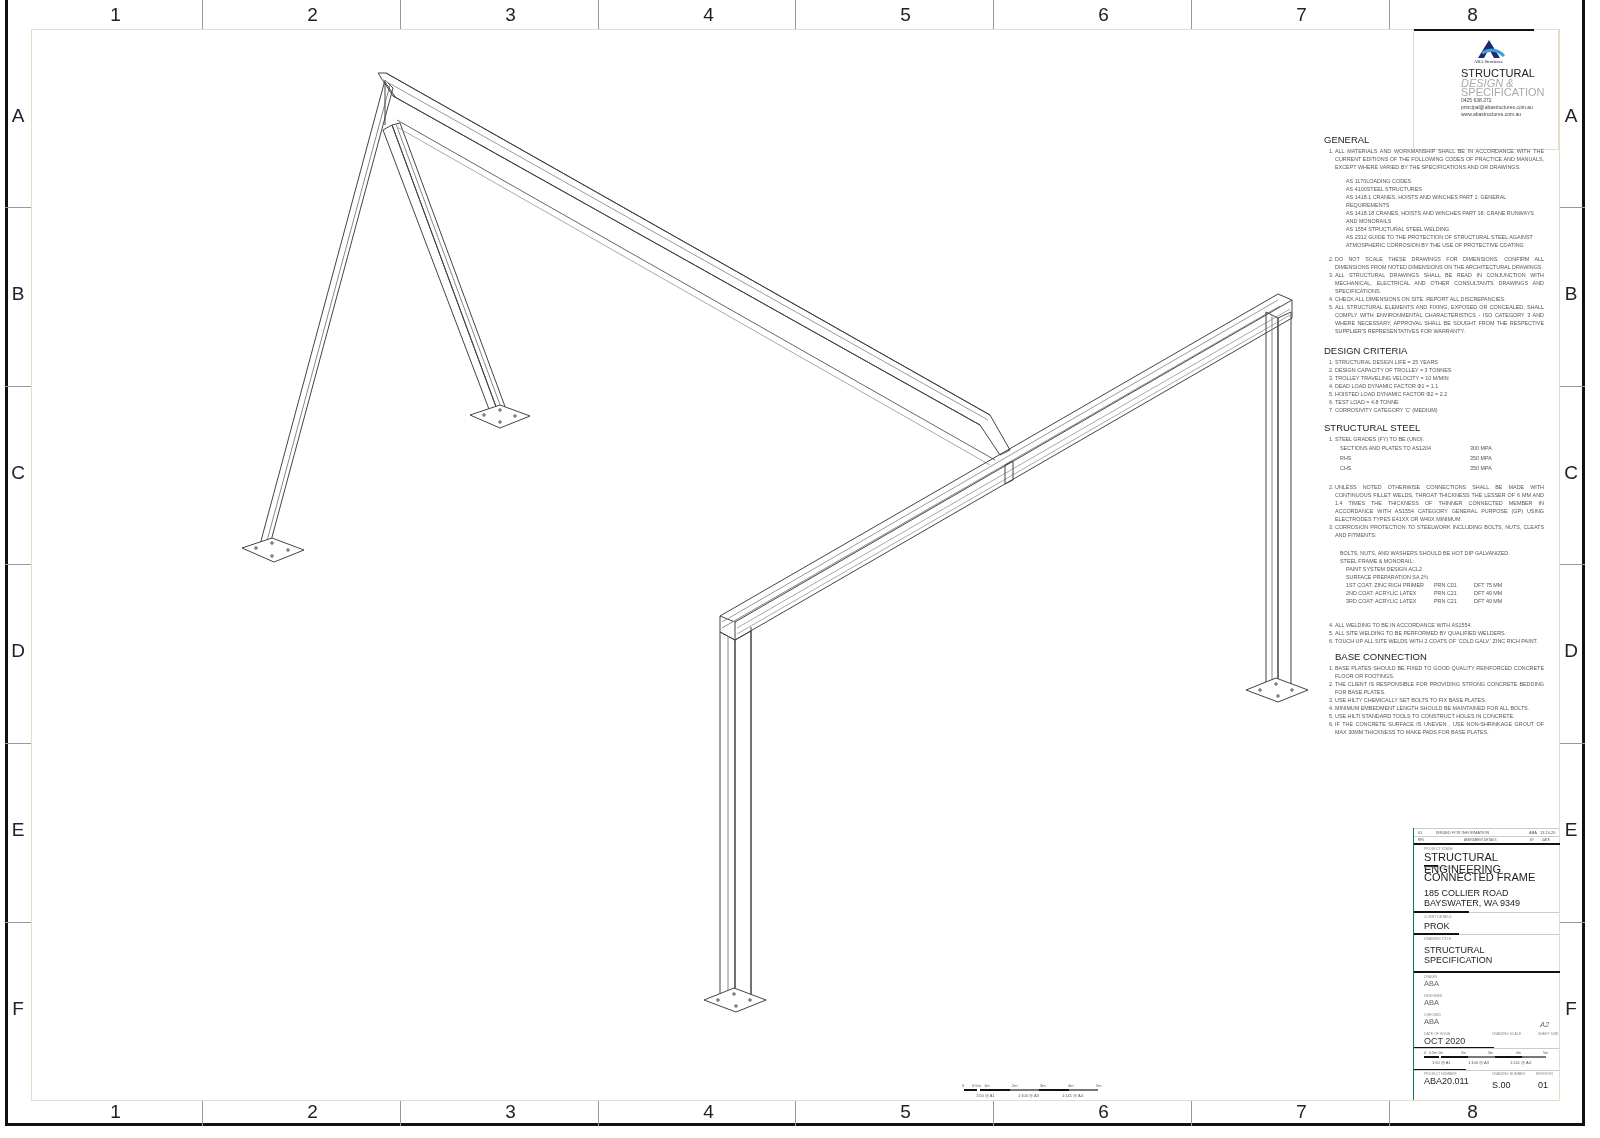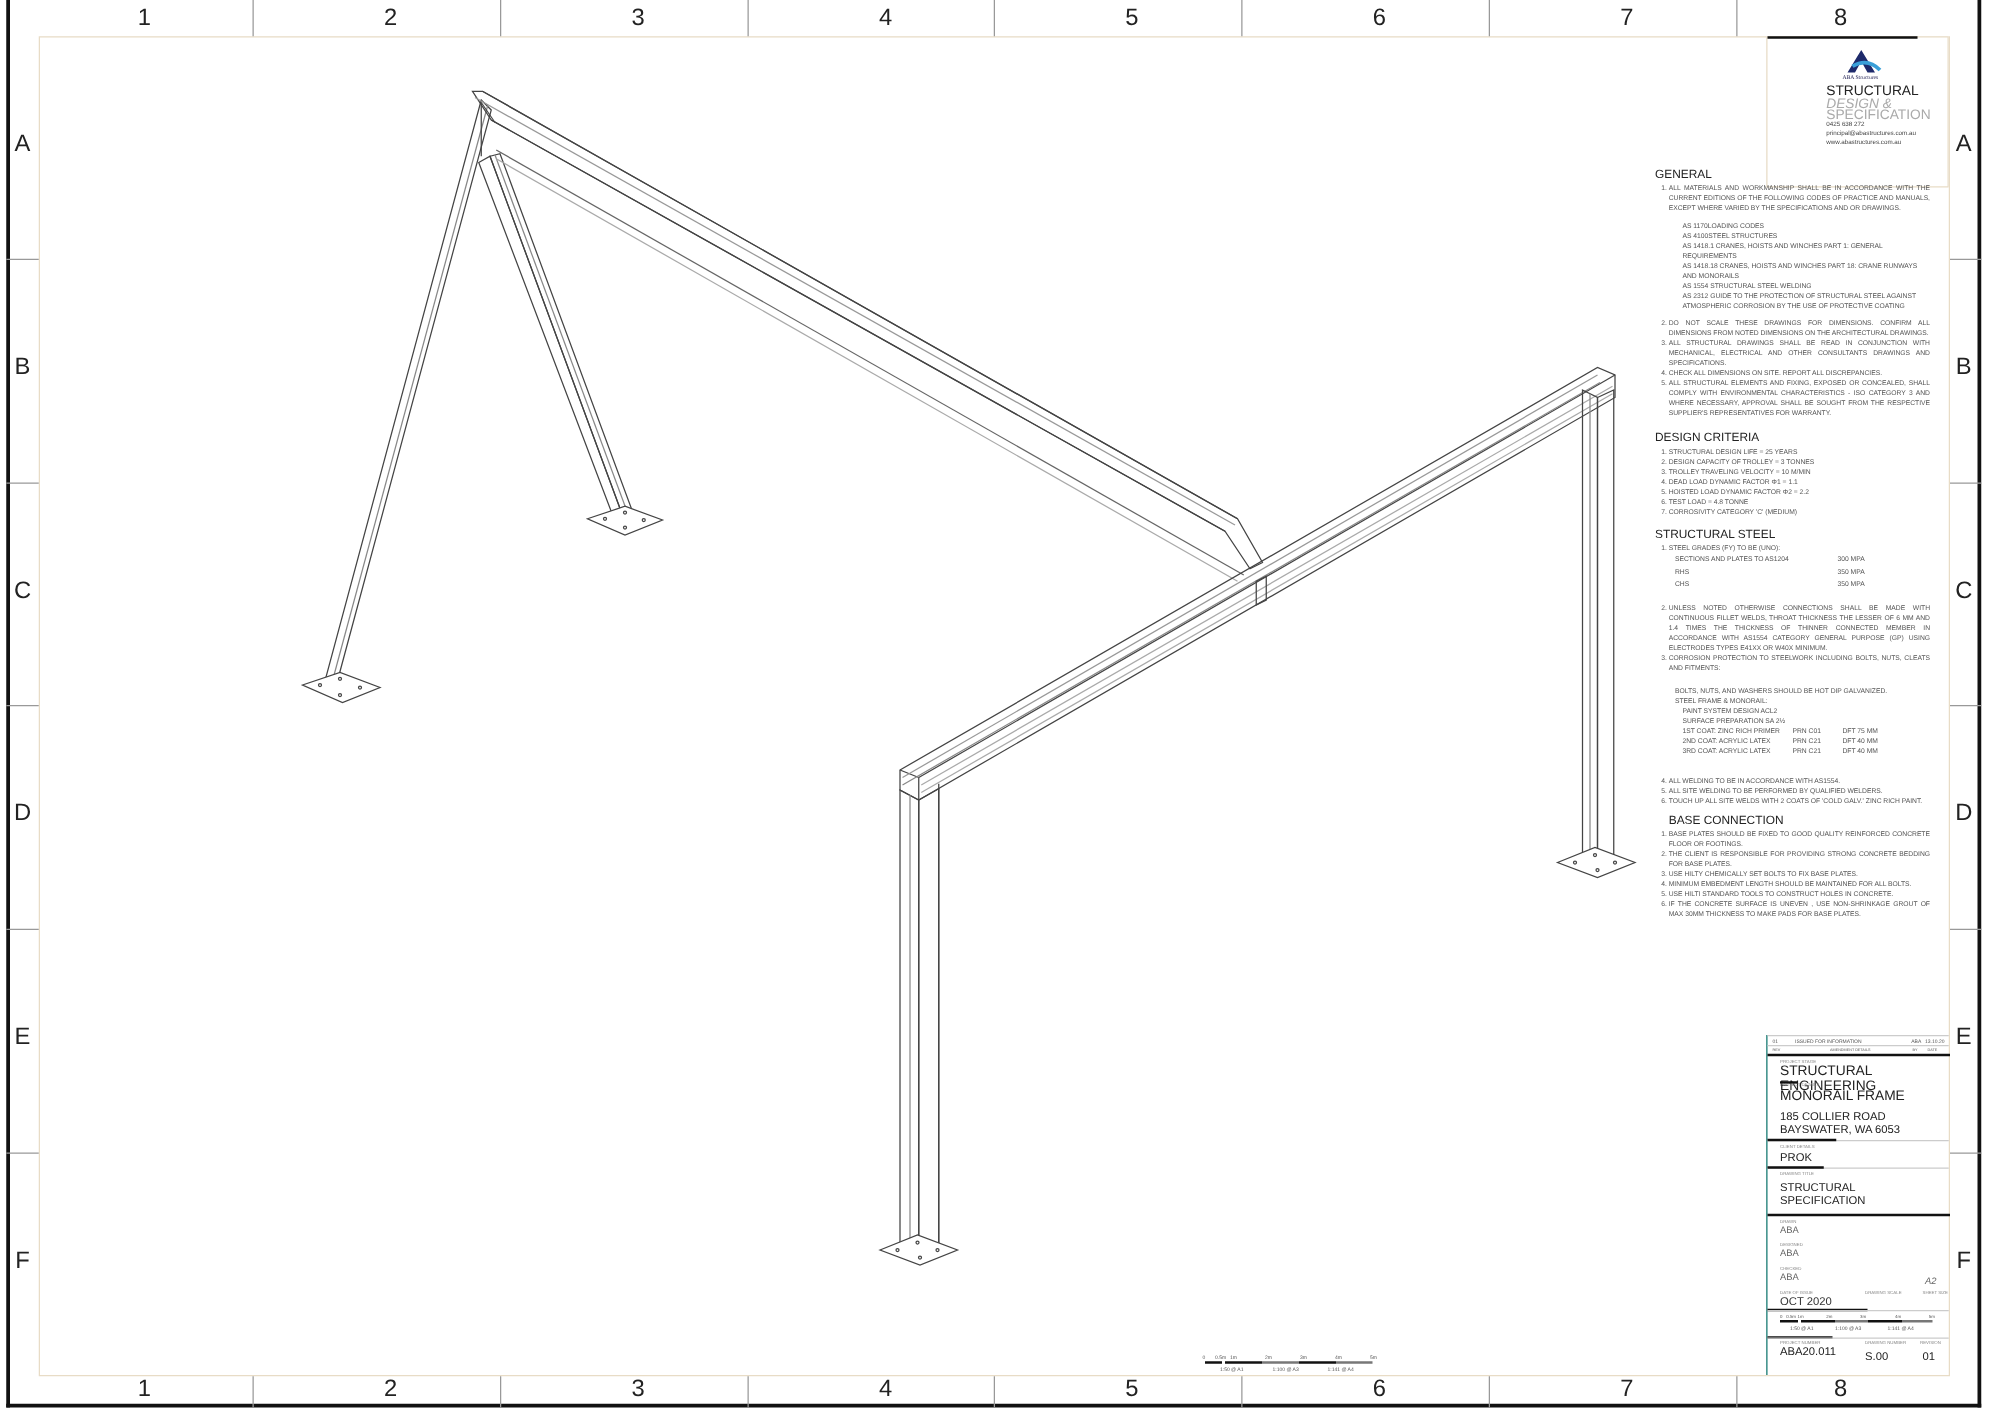--- a/index.html
+++ b/index.html
@@ -286,23 +286,23 @@
   <div style="position:absolute;left:4px;top:10px;font-size:3px">REV</div>
   <div style="position:absolute;left:50px;top:10px;font-size:3px">AMENDMENT DETAILS</div>
   <div style="position:absolute;left:116px;top:10px;font-size:3px">BY</div>
   <div style="position:absolute;left:128px;top:10px;font-size:3px">DATE</div>
   <div class="thick" style="top:15px;width:146px"></div>
 
   <div class="cap" style="left:10px;top:19px">PROJECT STAGE</div>
   <div class="big" style="left:10px;top:23px">STRUCTURAL ENGINEERING</div>
   <div class="thick" style="top:37px;width:14px;left:10px"></div>
   <div class="cap" style="left:10px;top:38px">PROJECT DETAILS</div>
-  <div class="big" style="left:10px;top:43px">MONORAIL FRAME</div>
+  <div class="big" style="left:10px;top:43px">CONNECTED FRAME</div>
   <div class="mid" style="left:10px;top:60px">185 COLLIER ROAD</div>
-  <div class="mid" style="left:10px;top:70px">BAYSWATER, WA 6053</div>
+  <div class="mid" style="left:10px;top:70px">BAYSWATER, WA 9349</div>
   <div class="rowline" style="top:84px"></div>
   <div class="thick" style="top:83px;width:55px"></div>
 
   <div class="cap" style="left:10px;top:87px">CLIENT DETAILS</div>
   <div class="mid" style="left:10px;top:93px">PROK</div>
   <div class="rowline" style="top:106px"></div>
   <div class="thick" style="top:105px;width:45px"></div>
 
   <div class="cap" style="left:10px;top:109px">DRAWING TITLE</div>
   <div class="mid" style="left:10px;top:117px">STRUCTURAL</div>

